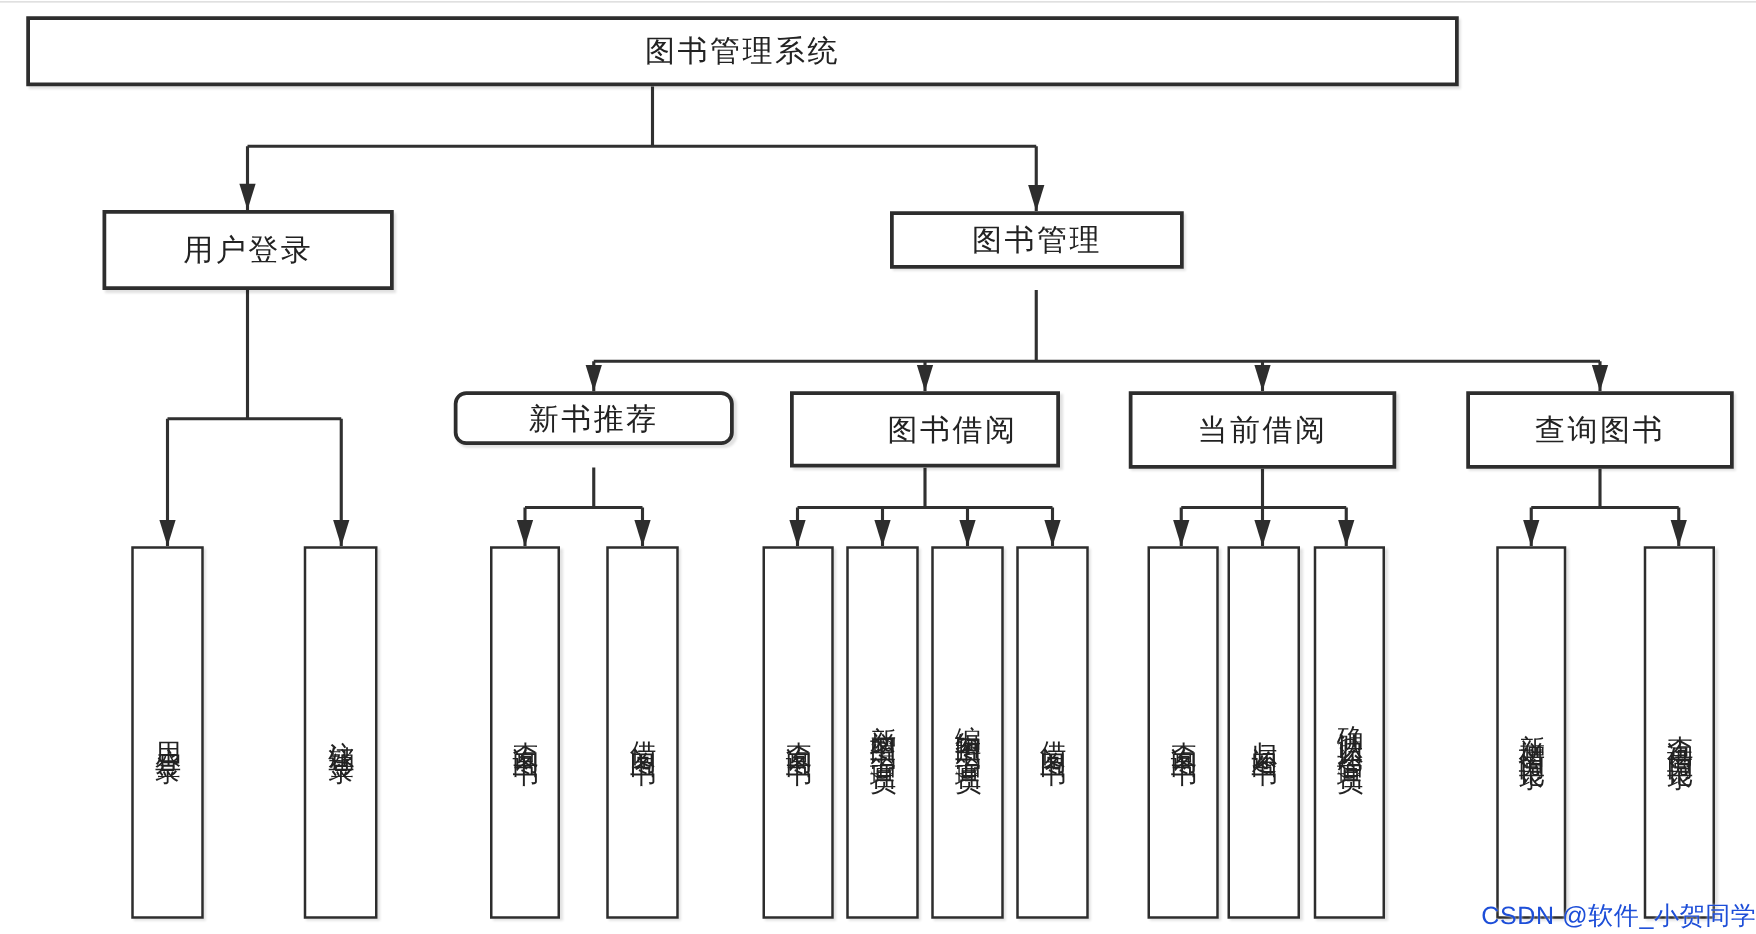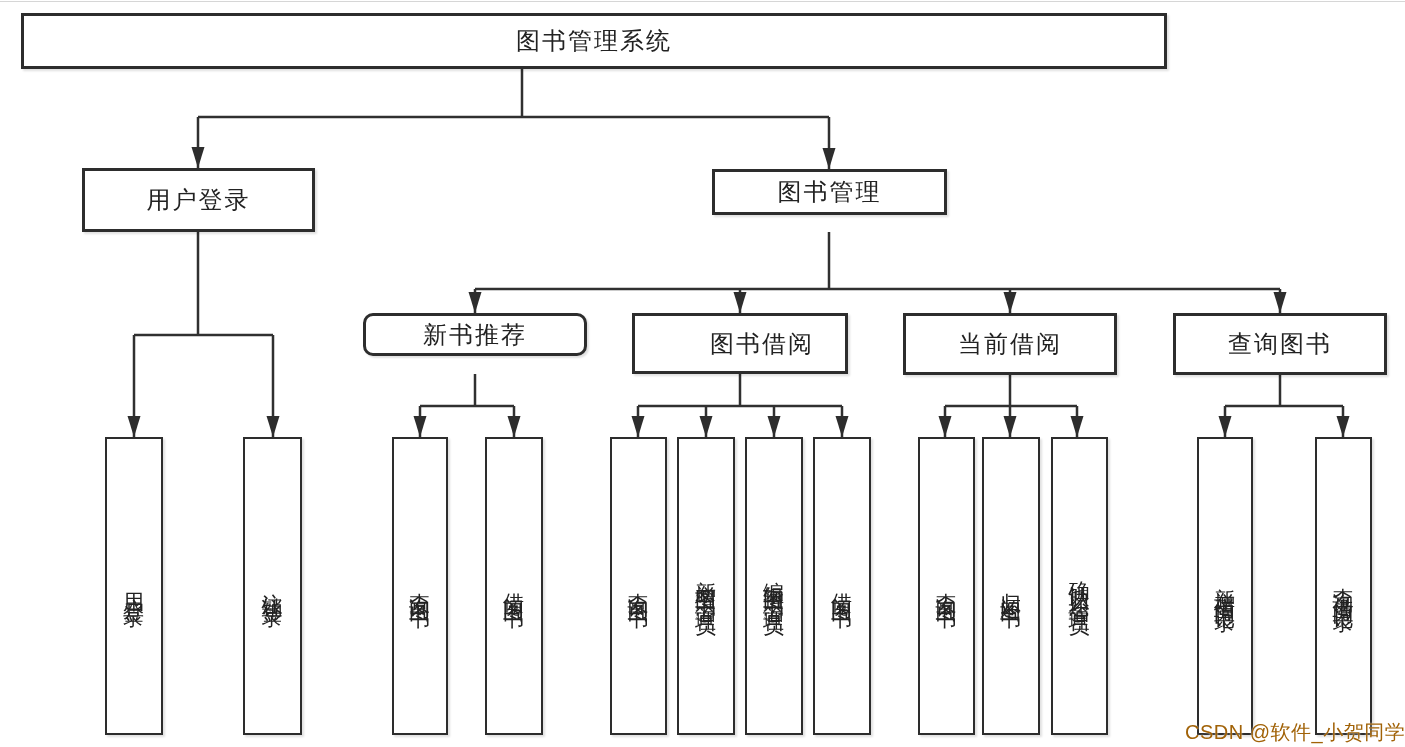--- a/index.html
+++ b/index.html
@@ -76,21 +76,21 @@
   #l10 { left: 982px;  width: 58px; }
   #l11 { left: 1051px; width: 57px; }
   #l12 { left: 1197px; width: 56px; }
   #l13 { left: 1315px; width: 57px; }
   #watermark {
     position: absolute;
     left: 1185px;
     top: 719px;
     z-index: 5;
     font-size: 20px;
-    color: #a16207;
+    color: #1d4ed8;
     letter-spacing: 0.5px;
     white-space: nowrap;
     text-shadow: 0 0 2px rgba(255,255,255,0.9);
   }
 </style>
 </head>
 <body>
 
 <div id="stage">
 

